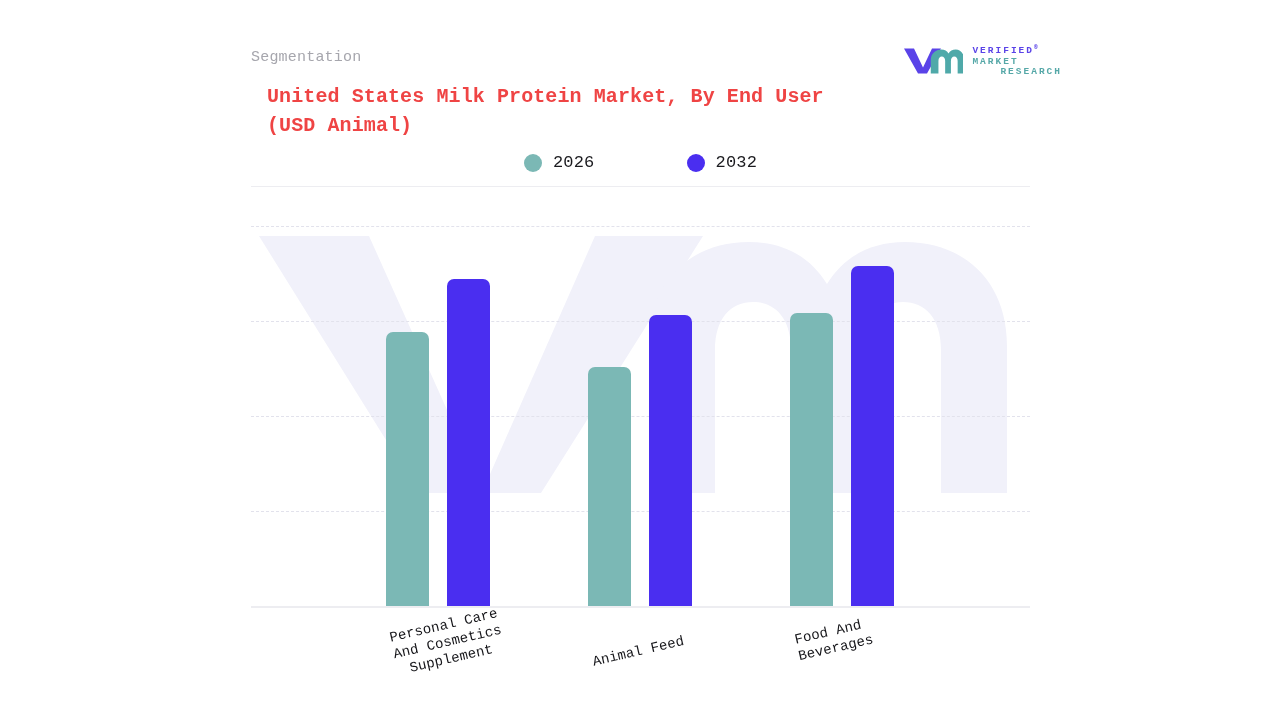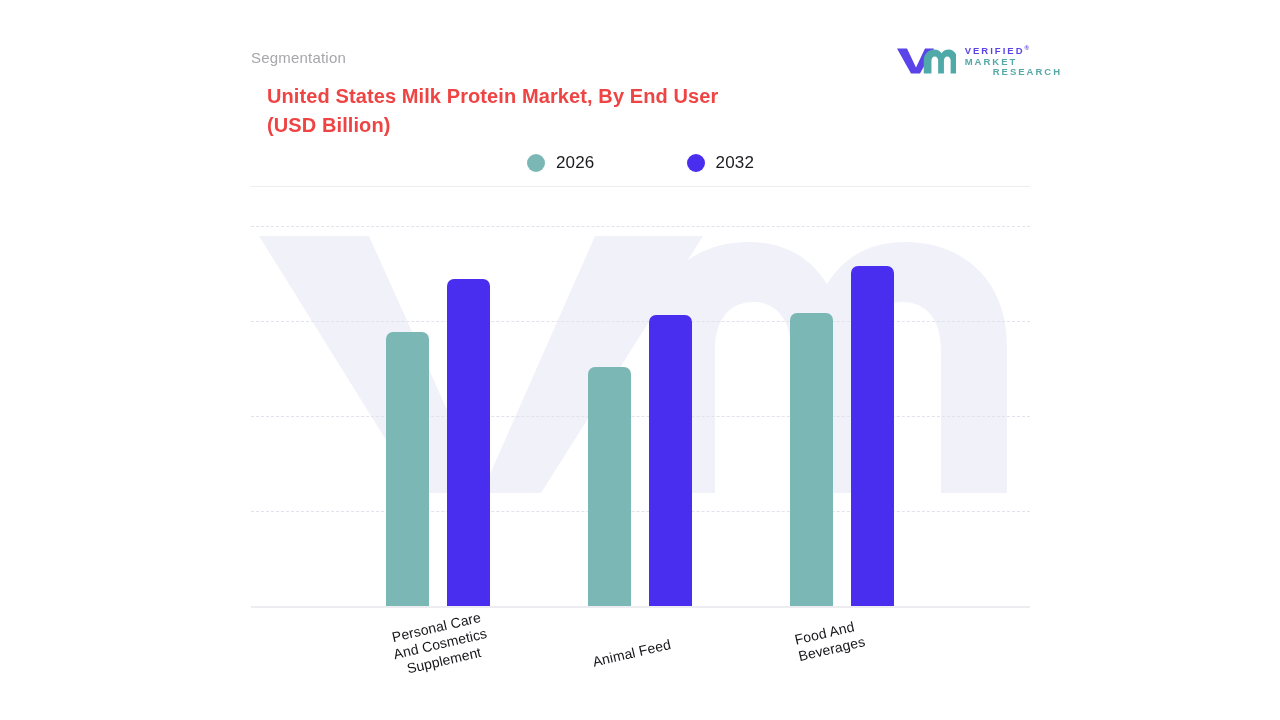--- a/index.html
+++ b/index.html
@@ -12,20 +12,21 @@
     height: 720px;
     font-family: "Liberation Sans", sans-serif;
     overflow: hidden;
     position: relative;
   }
 
   #page {
     position: absolute;
     inset: 0;
     background: #ffffff;
+    font-family: Liberation Mono, monospace;
   }
 
   
   .eyebrow {
     position: absolute;
     left: 251px;
     top: 49px;
     font-size: 15px;
     color: #a6a6ad;
     letter-spacing: .2px;
@@ -173,21 +174,21 @@
 </style>
 </head>
 <body>
 
 <div id="page">
 
   <div class="eyebrow">Segmentation</div>
 
   <div class="chart-title">
     <span>United States Milk Protein Market, By End User</span>
-    <span class="line2">(USD Billion)</span>
+    <span class="line2">(USD Animal)</span>
   </div>
 
   <div class="logo">
     <svg class="logo-mark" viewBox="0 0 120 58">
       <path d="M2 6 H22 L40 44 L58 6 H76 L48 56 H30 Z" fill="#5a43e8"></path>
       <path d="M62 56 V30 C62 16 72 8 84 8 C91 8 96 11 99 16 C102 11 107 8 114 8 C124 8 132 16 132 30 V56 H118 V31 C118 25 115 22 111 22 C107 22 104 25 104 31 V56 H92 V31 C92 25 89 22 85 22 C81 22 78 25 78 31 V56 Z" fill="#4fa9a9" transform="translate(-4,0) scale(0.96 1)"></path>
     </svg>
     <div class="logo-text">
       <span class="lt-verified"><span>VERIFIED</span><sup>®</sup></span>
       <span class="lt-market">MARKET</span>

